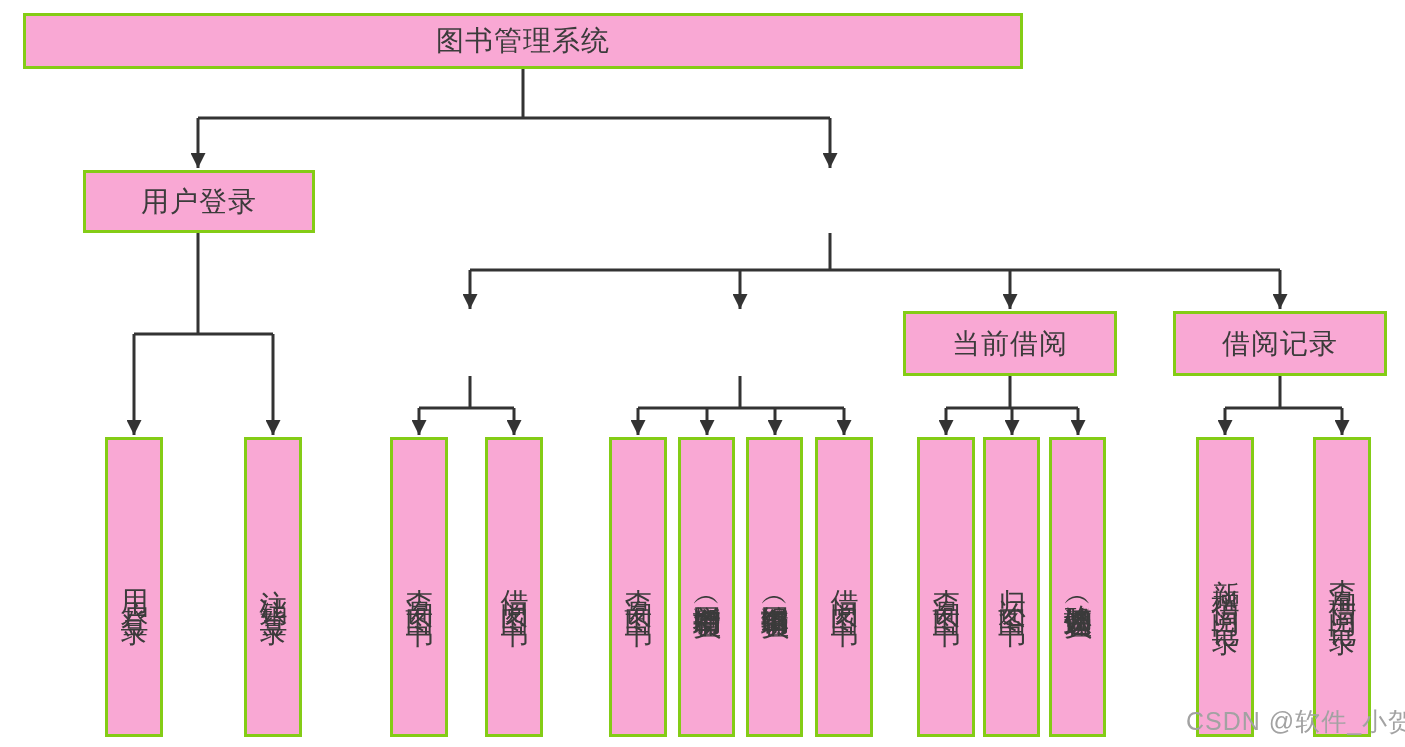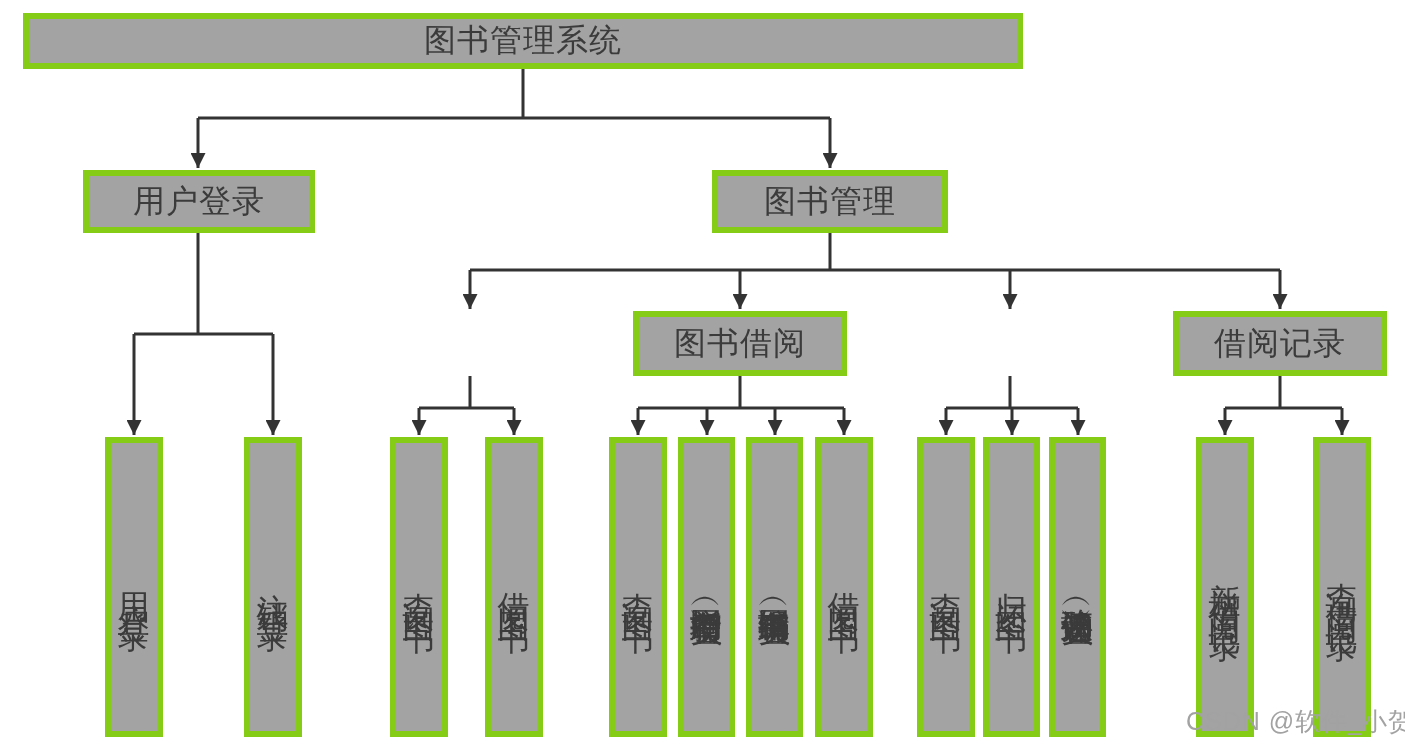--- a/index.html
+++ b/index.html
@@ -2,23 +2,23 @@
 <html><head>
 <meta charset="utf-8">
 <style>
   html,body{margin:0;padding:0;background:#ffffff;}
   .stage{
     position:relative;width:1405px;height:747px;background:#ffffff;overflow:hidden;
     font-family:"Liberation Sans","DejaVu Sans",sans-serif;color:#3b3b3b;
   }
   .stage svg{position:absolute;left:0;top:0;}
   .box{
-    position:absolute;box-sizing:border-box;border:6px solid #84cc16;background:#a3a3a3;
+    position:absolute;box-sizing:border-box;border:3px solid #84cc16;background:#f9a8d4;
     display:flex;align-items:center;justify-content:center;
-    font-size:32px;color:#3b3b3b;letter-spacing:1px;white-space:nowrap;
+    font-size:28px;color:#3b3b3b;letter-spacing:1px;white-space:nowrap;
   }
   .vbox{
     writing-mode:vertical-rl;letter-spacing:10px;line-height:1;white-space:normal;
   }
   .vbox.tight{letter-spacing:1px;}
   .vbox.mid{letter-spacing:10px;}
   .ln{stroke:#333333;stroke-width:3;fill:none;}
   .watermark{
     position:absolute;left:1186px;top:705px;font-size:25px;color:#a2a2a2;
     letter-spacing:1px;white-space:nowrap;
@@ -82,23 +82,22 @@
 
     <g>
       <path class="ln" marker-end="url(#arrow)" d="M1225,408 V435"></path>
       <path class="ln" marker-end="url(#arrow)" d="M1342,408 V435"></path>
     </g>
   </svg>
 
   <div class="box" style="left:23px;top:13px;width:1000px;height:56px">图书管理系统</div>
 
   <div class="box" style="left:83px;top:170px;width:232px;height:63px">用户登录</div>
-  <div class="box" style="left:712px;top:170px;width:236px;height:63px">图书管理</div>
 
-  <div class="box" style="left:633px;top:311px;width:214px;height:65px">图书借阅</div>
+  <div class="box" style="left:903px;top:311px;width:214px;height:65px">当前借阅</div>
   <div class="box" style="left:1173px;top:311px;width:214px;height:65px">借阅记录</div>
 
   <div class="box vbox" style="left:105px;top:437px;width:58px;height:300px">用户登录</div>
   <div class="box vbox" style="left:244px;top:437px;width:58px;height:300px">注销登录</div>
 
   <div class="box vbox" style="left:390px;top:437px;width:58px;height:300px">查询图书</div>
   <div class="box vbox" style="left:485px;top:437px;width:58px;height:300px">借阅图书</div>
 
   <div class="box vbox" style="left:609px;top:437px;width:58px;height:300px">查询图书</div>
   <div class="box vbox tight" style="left:678px;top:437px;width:57px;height:300px">新增图书（管理员）</div>

